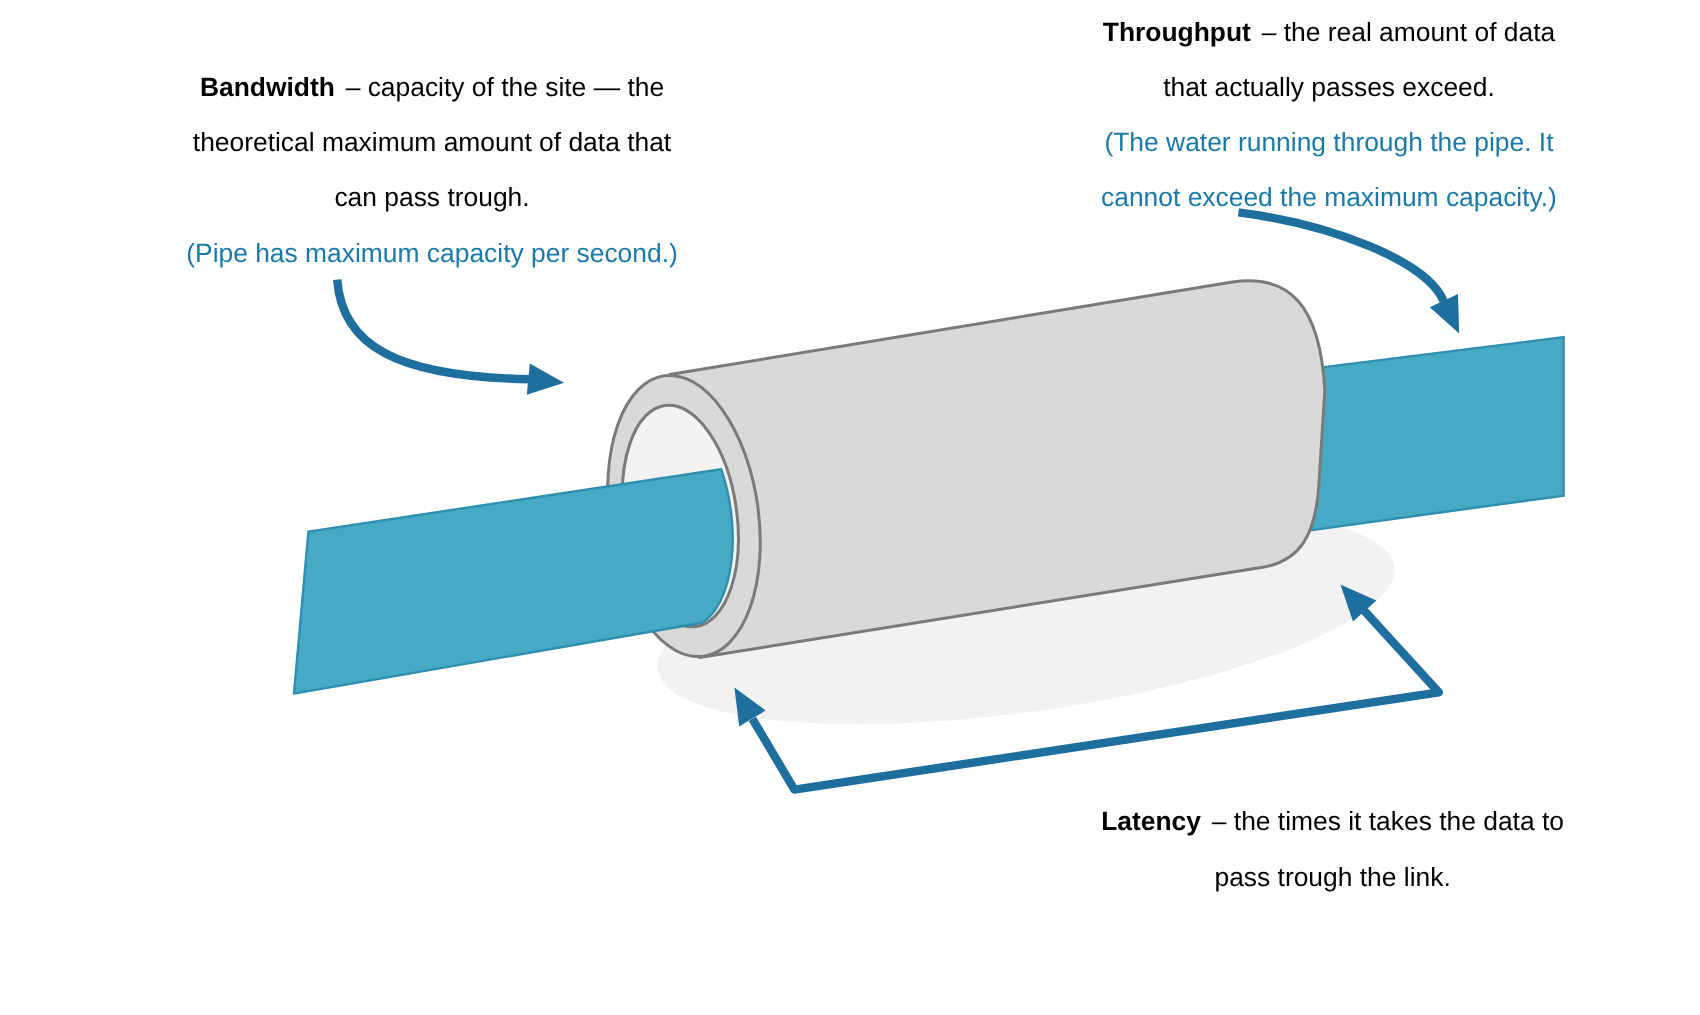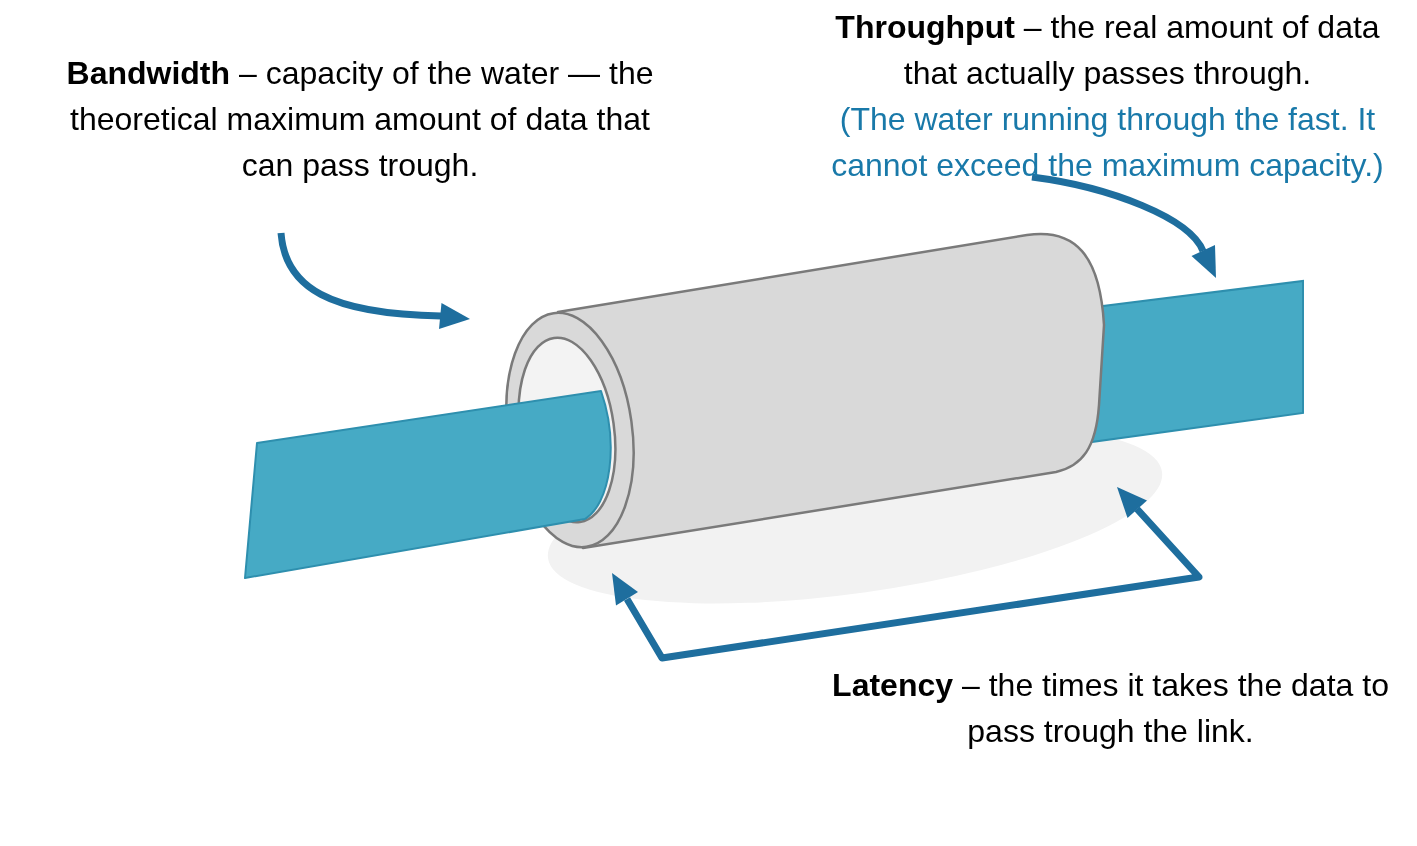--- a/index.html
+++ b/index.html
@@ -6,21 +6,21 @@
   .stage{
     position:relative;
     width:1417px;height:846px;
     background:var(--background,#fff);
     overflow:hidden;
     font-family:"Liberation Sans", sans-serif;
   }
   .diagram-svg{position:absolute;left:0;top:0;width:1417px;height:846px;}
   .note{position:absolute;text-align:center;}
   .note .line{
-    font-size:32px;
+    font-size:22px;
     line-height:46px;
     white-space:nowrap;
     color:var(--text-black,#000);
   }
   .note .line.blue{color:var(--text-blue,#1979A9);}
   .note .term{font-weight:bold;margin-right:9px;}
   #note-bandwidth{left:8px;top:50px;width:704px;}
   #note-throughput{left:800px;top:4px;width:615px;}
   #note-latency{left:783px;top:662px;width:655px;}
 </style>
@@ -54,29 +54,30 @@
     </g>
 
     <g>
       <path d="M 627,599 L 662,658 L 1199,577 L 1137,509" style="fill:none;stroke:var(--arrow);stroke-width:7;stroke-linejoin:round;stroke-linecap:butt;"></path>
       <polygon points="612,573 638,592 616,605.5" style="fill:var(--arrow);"></polygon>
       <polygon points="1117,487 1147,500.5 1127.5,518" style="fill:var(--arrow);"></polygon>
     </g>
   </svg>
 
   <div class="note" id="note-bandwidth">
-    <div class="line black"><span class="term">Bandwidth</span><span>– capacity of the water — the</span></div>
+    <div class="line black"><span class="term">Bandwidth</span><span>– capacity of the site — the</span></div>
     <div class="line black">theoretical maximum amount of data that</div>
     <div class="line black">can pass trough.</div>
+    <div class="line blue">(Pipe has maximum capacity per second.)</div>
   </div>
 
   <div class="note" id="note-throughput">
     <div class="line black"><span class="term">Throughput</span><span>– the real amount of data</span></div>
-    <div class="line black">that actually passes through.</div>
-    <div class="line blue">(The water running through the fast. It</div>
+    <div class="line black">that actually passes exceed.</div>
+    <div class="line blue">(The water running through the pipe. It</div>
     <div class="line blue">cannot exceed the maximum capacity.)</div>
   </div>
 
   <div class="note" id="note-latency">
     <div class="line black"><span class="term">Latency</span><span>– the times it takes the data to</span></div>
     <div class="line black">pass trough the link.</div>
   </div>
 
 </div>
 

